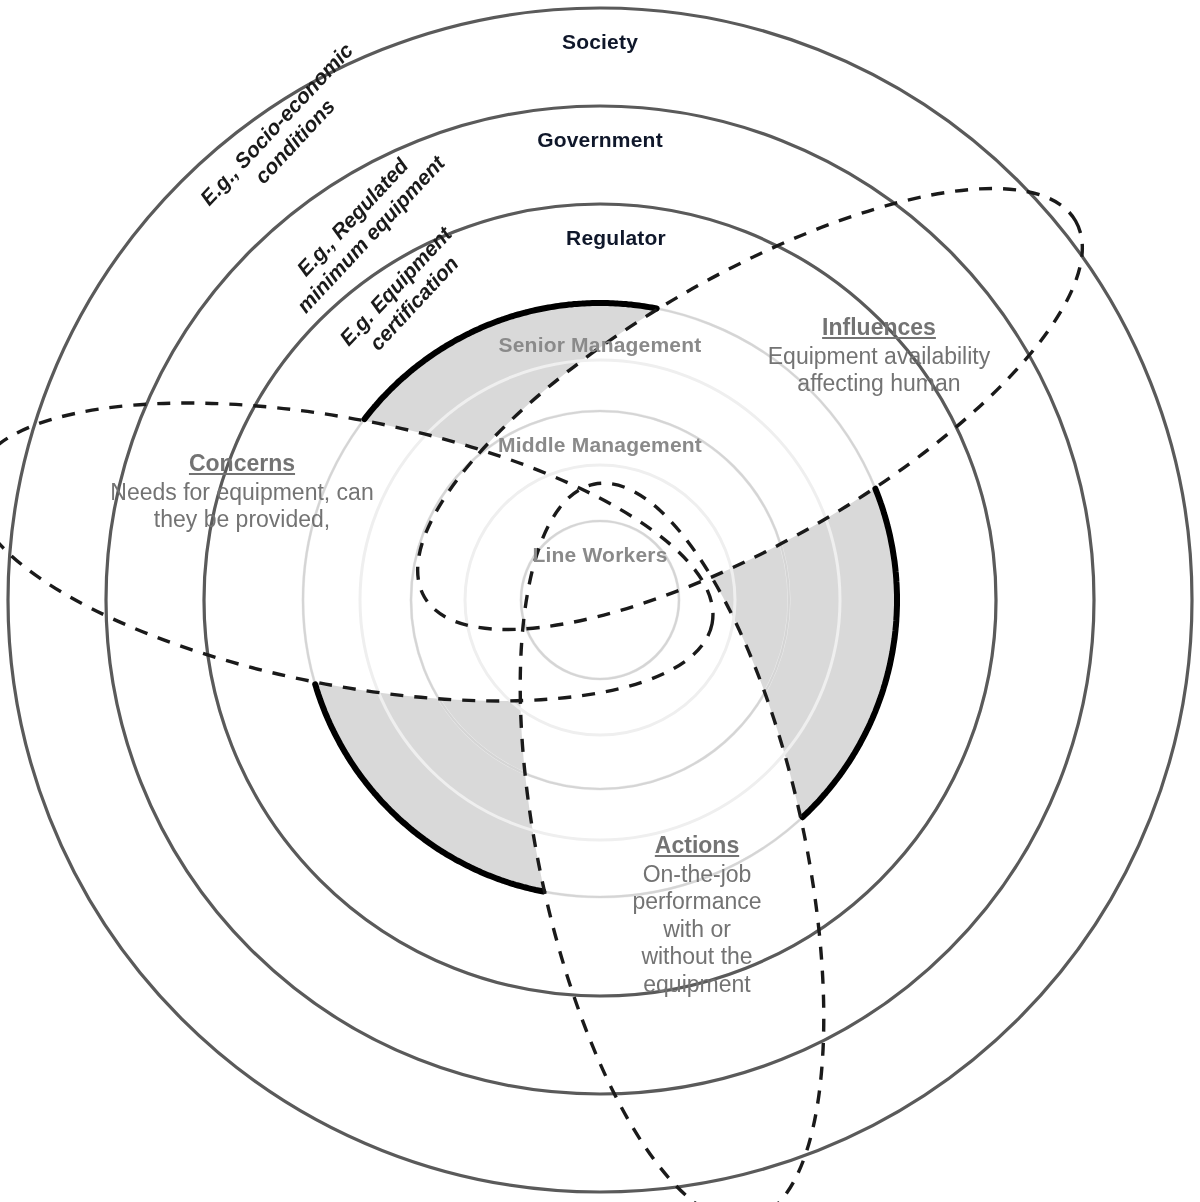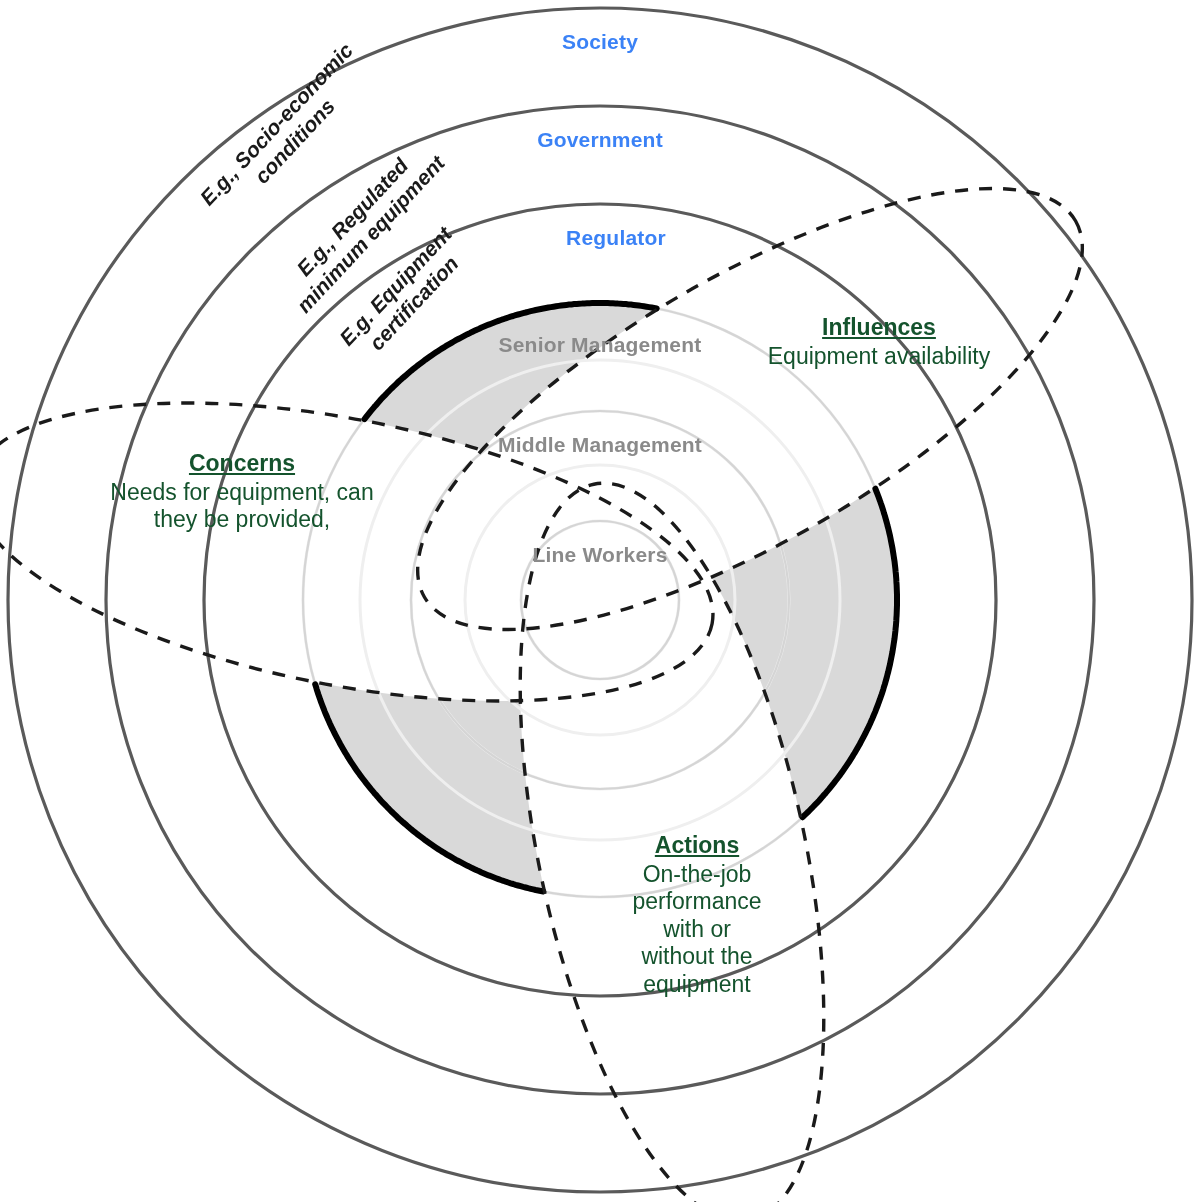--- a/index.html
+++ b/index.html
@@ -3,21 +3,21 @@
 <meta charset="utf-8">
 <style>
   html,body{margin:0;padding:0;background:#ffffff;}
   body{width:1200px;height:1202px;overflow:hidden;
        font-family:"Liberation Sans", sans-serif;}
   #stage{position:relative;width:1200px;height:1202px;}
   svg#diagram{position:absolute;left:0;top:0;width:1200px;height:1202px;}
 
   .ring-label{
     position:absolute;
-    color:#3b82f6;
+    color:#0f172a;
     font-weight:bold;
     font-size:21px;
     letter-spacing:.2px;
     white-space:nowrap;
     transform:translateX(-50%);
     text-align:center;
   }
   .ring-label.inner{color:#8a8a8a;}
 
   .eg-label{
@@ -27,21 +27,21 @@
     font-weight:bold;
     font-size:21px;
     line-height:1.18;
     text-align:center;
     white-space:nowrap;
     transform-origin:50% 50%;
   }
 
   .callout{
     position:absolute;
-    color:#14532d;
+    color:#737373;
     font-size:23px;
     line-height:1.2;
     text-align:center;
     white-space:nowrap;
   }
   .callout .ttl{
     display:block;
     font-weight:bold;
     text-decoration:underline;
     text-underline-offset:2px;
@@ -144,20 +144,21 @@
 
   <div id="callouts">
       <div class="callout" style="left: 242px; top: 450px; transform: translateX(-50%);">
         <span class="ttl">Concerns</span>
         <span class="ln">Needs for equipment, can</span>
         <span class="ln">they be provided,</span>
       </div>
       <div class="callout" style="left: 879px; top: 314px; transform: translateX(-50%);">
         <span class="ttl">Influences</span>
         <span class="ln">Equipment availability</span>
+        <span class="ln">affecting human</span>
       </div>
       <div class="callout" style="left: 697px; top: 832px; transform: translateX(-50%);">
         <span class="ttl">Actions</span>
         <span class="ln">On-the-job</span>
         <span class="ln">performance</span>
         <span class="ln">with or</span>
         <span class="ln">without the</span>
         <span class="ln">equipment</span>
       </div>
     </div>

